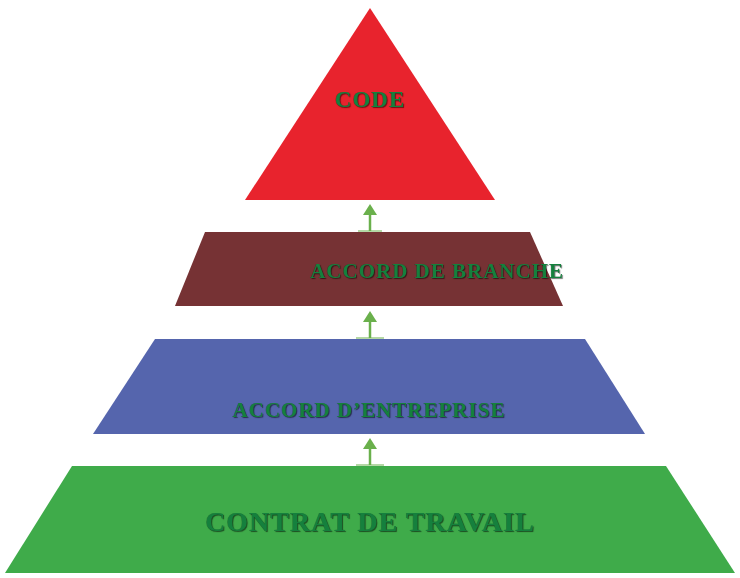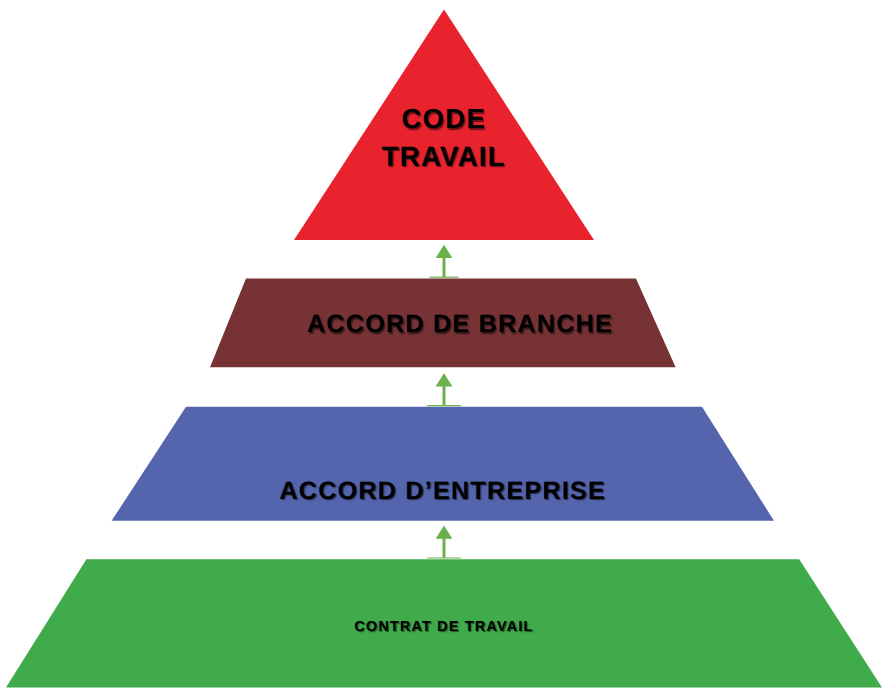--- a/index.html
+++ b/index.html
@@ -1,25 +1,25 @@
 <!DOCTYPE html>
 <html><head>
   <meta charset="utf-8">
   <style>
     html, body { margin:0; padding:0; background:#ffffff; }
     body { width:740px; height:578px; position:relative; overflow:hidden; font-family:"Liberation Sans", sans-serif; }
     svg.pyr { position:absolute; left:0; top:0; width:740px; height:578px; }
-    .lbl { position:absolute; color:#000000; font-weight:bold; text-align:center;
-           font-family:Liberation Sans, sans-serif; letter-spacing:1px;
+    .lbl { position:absolute; color:#15803d; font-weight:bold; text-align:center;
+           font-family:Liberation Serif, serif; letter-spacing:1px;
            text-shadow: 1px 1px 1px rgba(0,0,0,0.55), -0.5px -0.5px 0 rgba(0,0,0,0.25); }
     .lbl-top { left:270px; width:200px; top:84px; font-size:23px; line-height:31px; }
     .lbl-top span { display:block; }
-    .lbl-l2 { left:189px; width:389px; top:258px; font-size:21px; line-height:26px; }
+    .lbl-l2 { left:175px; width:389px; top:258px; font-size:21px; line-height:26px;text-align:right; }
     .lbl-l3 { left:93px; width:552px; top:396px; font-size:21px; line-height:28px; }
-    .lbl-l4 { left:5px; width:730px; top:508px; font-size:12px; line-height:28px; }
+    .lbl-l4 { left:5px; width:730px; top:508px; font-size:28px; line-height:28px; }
   </style>
 </head>
 <body>
 
 <svg class="pyr" viewBox="0 0 740 578" xmlns="http://www.w3.org/2000/svg">
 
   <polygon points="370,8 495,200 245,200" fill="#e8232d"></polygon>
 
   <g>
     <line x1="370" y1="231" x2="370" y2="214" stroke="#6ab04c" stroke-width="2.5"></line>
@@ -41,17 +41,16 @@
     <line x1="370" y1="465" x2="370" y2="448" stroke="#6ab04c" stroke-width="2.5"></line>
     <polygon points="370,438 363,449 377,449" fill="#6ab04c"></polygon>
     <line x1="356" y1="465" x2="384" y2="465" stroke="#6ab04c" stroke-width="1"></line>
   </g>
 
   <polygon points="72,466 666,466 735,573 5,573" fill="#3fab4a"></polygon>
 </svg>
 
 <div class="lbl lbl-top">
   <span>CODE</span>
-  <span>TRAVAIL</span>
 </div>
 <div class="lbl lbl-l2">ACCORD DE BRANCHE</div>
 <div class="lbl lbl-l3">ACCORD D’ENTREPRISE</div>
 <div class="lbl lbl-l4">CONTRAT DE TRAVAIL</div>
 
 </body></html>

